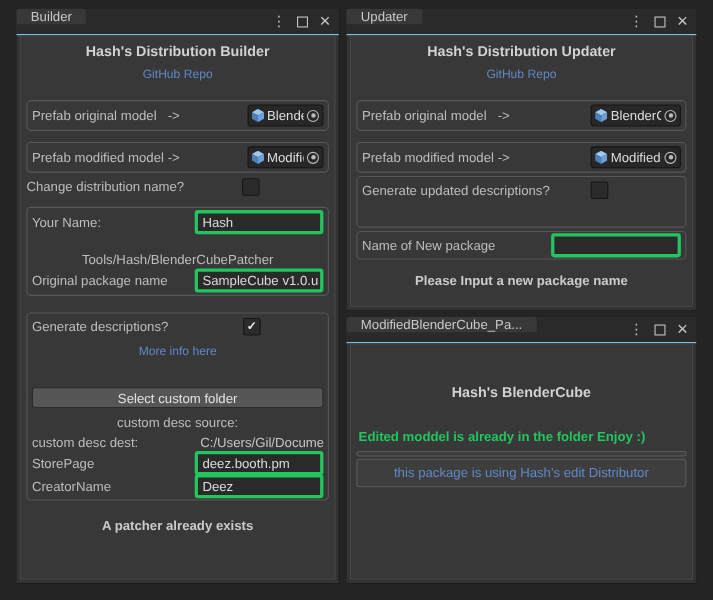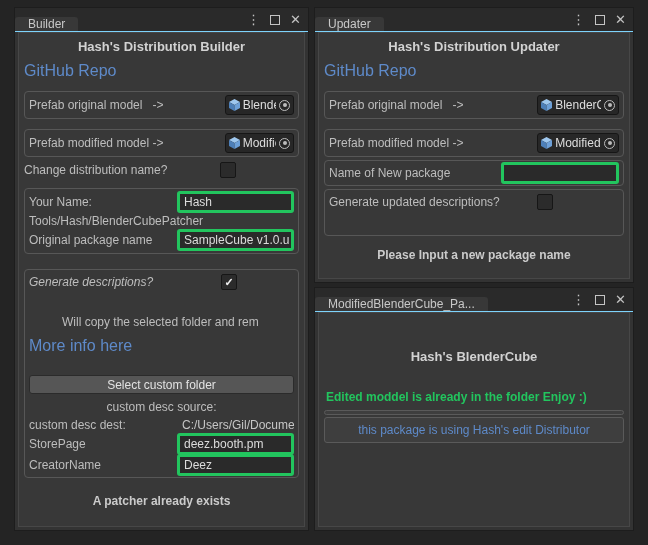--- a/index.html
+++ b/index.html
@@ -8,31 +8,31 @@
     background:#242424;
     font-family:"Liberation Sans",sans-serif;
     font-size:12px;color:#bdbdbd;
     -webkit-font-smoothing:antialiased;
   }
   .dock{position:absolute;background:#333333;border:1px solid #1d1d1d;box-sizing:border-box;}
   #dock-builder{left:14px;top:7px;width:295px;height:524px;}
   #dock-updater{left:314px;top:7px;width:320px;height:276px;}
   #dock-package{left:314px;top:287px;width:320px;height:244px;}
 
-  .tabbar{height:23px;background:#2a2a2a;display:flex;align-items:flex-end;position:relative;border-bottom:1px solid #7dd3fc;}
+  .tabbar{height:23px;background:#2a2a2a;display:flex;align-items:flex-start;position:relative;border-bottom:1px solid #7dd3fc;}
   .tab{background:#383838;padding:0 13px;display:flex;align-items:center;color:#c8c8c8;font-size:12px;border-radius:3px 3px 0 0;white-space:nowrap;overflow:hidden;max-width:200px;}
   .wincontrols{position:absolute;right:7px;top:0;height:23px;display:flex;align-items:center;gap:10px;color:#c4c4c4;}
   .kebab{font-size:13px;line-height:1;letter-spacing:0;}
   .maxbox{width:8px;height:8px;border:1.5px solid #c4c4c4;display:inline-block;}
   .closex{font-size:13px;line-height:1;}
 
   .content{position:absolute;left:3px;right:3px;top:24px;bottom:3px;background:#383838;border:1px solid #474747;box-sizing:border-box;padding:4px 5px;overflow:hidden;}
 
   .title{text-align:center;font-weight:bold;font-size:13px;color:#d2d2d2;margin-top:2px;height:15px;white-space:nowrap;overflow:hidden;}
-  .link{color:#5e8ac9;font-size:16px;margin-top:8px;height:14px;cursor:pointer;}
+  .link{color:#5e8ac9;text-align:center;font-size:11px;margin-top:8px;height:14px;cursor:pointer;}
 
   .group{border:1px solid #575757;border-radius:4px;padding:3px 4px;box-sizing:border-box;}
 
   .frow{display:flex;align-items:center;height:20px;min-width:0;}
   .flabel{white-space:pre;color:#bdbdbd;flex:0 0 auto;}
   .spacer{flex:1;}
 
   .objfield{flex:1;display:flex;align-items:center;background:#272727;border:1px solid #161616;border-radius:3px;height:18px;padding:0 3px;color:#dedede;min-width:0;}
   .cubeicon{flex:0 0 auto;margin-right:3px;display:flex;align-items:center;}
   .objtext{flex:1;overflow:hidden;white-space:nowrap;min-width:0;}
@@ -115,33 +115,32 @@
     <div class="frow" style="margin-top:4px;height:18px;">
       <span class="flabel" style="flex:0 0 196px;">Change distribution name?</span>
       <span class="checkbox"></span>
     </div>
 
     <div class="group" style="margin-top:9px;">
       <div class="frow">
         <span class="flabel" style="flex:0 0 148px;">Your Name:</span>
         <span class="tfield">Hash</span>
       </div>
-      <div style="text-align:left;height:14px;margin-top:2px;">Tools/Hash/BlenderCubePatcher</div>
+      <div style="text-align:center;height:14px;margin-top:17px;">Tools/Hash/BlenderCubePatcher</div>
       <div class="frow" style="margin-top:2px;">
         <span class="flabel" style="flex:0 0 148px;">Original package name</span>
         <span class="tfield">SampleCube v1.0.u</span>
       </div>
     </div>
 
     <div class="group" style="margin-top:15px;">
       <div class="frow" style="height:18px;">
-        <span class="flabel" style="flex:0 0 192px;font-style:italic;">Generate descriptions?</span>
+        <span class="flabel" style="flex:0 0 192px;">Generate descriptions?</span>
         <span class="checkbox">✓</span>
       </div>
-      <div class="infotext" style="margin-top:24px;">Will copy the selected folder and rem</div>
       <div class="link" style="margin-top:8px;">More info here</div>
       <div class="btn" style="margin-top:24px;">Select custom folder</div>
       <div class="pathrow" style="margin-top:6px;flex-direction:column;">
         <span class="pathlabel">custom desc source:</span>
         <span class="pathvalue">C:/Users/Gil/Docume</span>
       </div>
       <div class="pathrow" style="margin-top:2px;">
         <span class="pathlabel">custom desc dest:</span>
         <span class="pathvalue">C:/Users/Gil/Docume</span>
       </div>
@@ -203,31 +202,31 @@
                 <polygon points="0,3 5.5,6 5.5,12 0,9" fill="#4d7fb8"></polygon>
                 <polygon points="11,3 5.5,6 5.5,12 11,9" fill="#6da0d8"></polygon>
               </svg>
           </span>
           <span class="objtext">ModifiedBlenderCu</span>
           <span class="picker"></span>
         </span>
       </div>
     </div>
 
-    <div class="group" style="margin-top:3px;padding:2px 4px;">
-      <div class="frow">
-        <span class="flabel" style="flex:0 0 172px;">Name of New package</span>
-        <span class="tfield"></span>
-      </div>
-    </div>
-
     <div class="group" style="margin-top:3px;padding-bottom:24px;">
       <div class="frow" style="height:18px;">
         <span class="flabel" style="flex:0 0 208px;">Generate updated descriptions?</span>
         <span class="checkbox"></span>
+      </div>
+    </div>
+
+    <div class="group" style="margin-top:3px;padding:2px 4px;">
+      <div class="frow">
+        <span class="flabel" style="flex:0 0 172px;">Name of New package</span>
+        <span class="tfield"></span>
       </div>
     </div>
 
     <div class="status" style="margin-top:12px;">Please Input a new package name</div>
   </div>
 </div>
 
 <div class="dock" id="dock-package">
   <div class="tabbar">
     <div class="tab">

